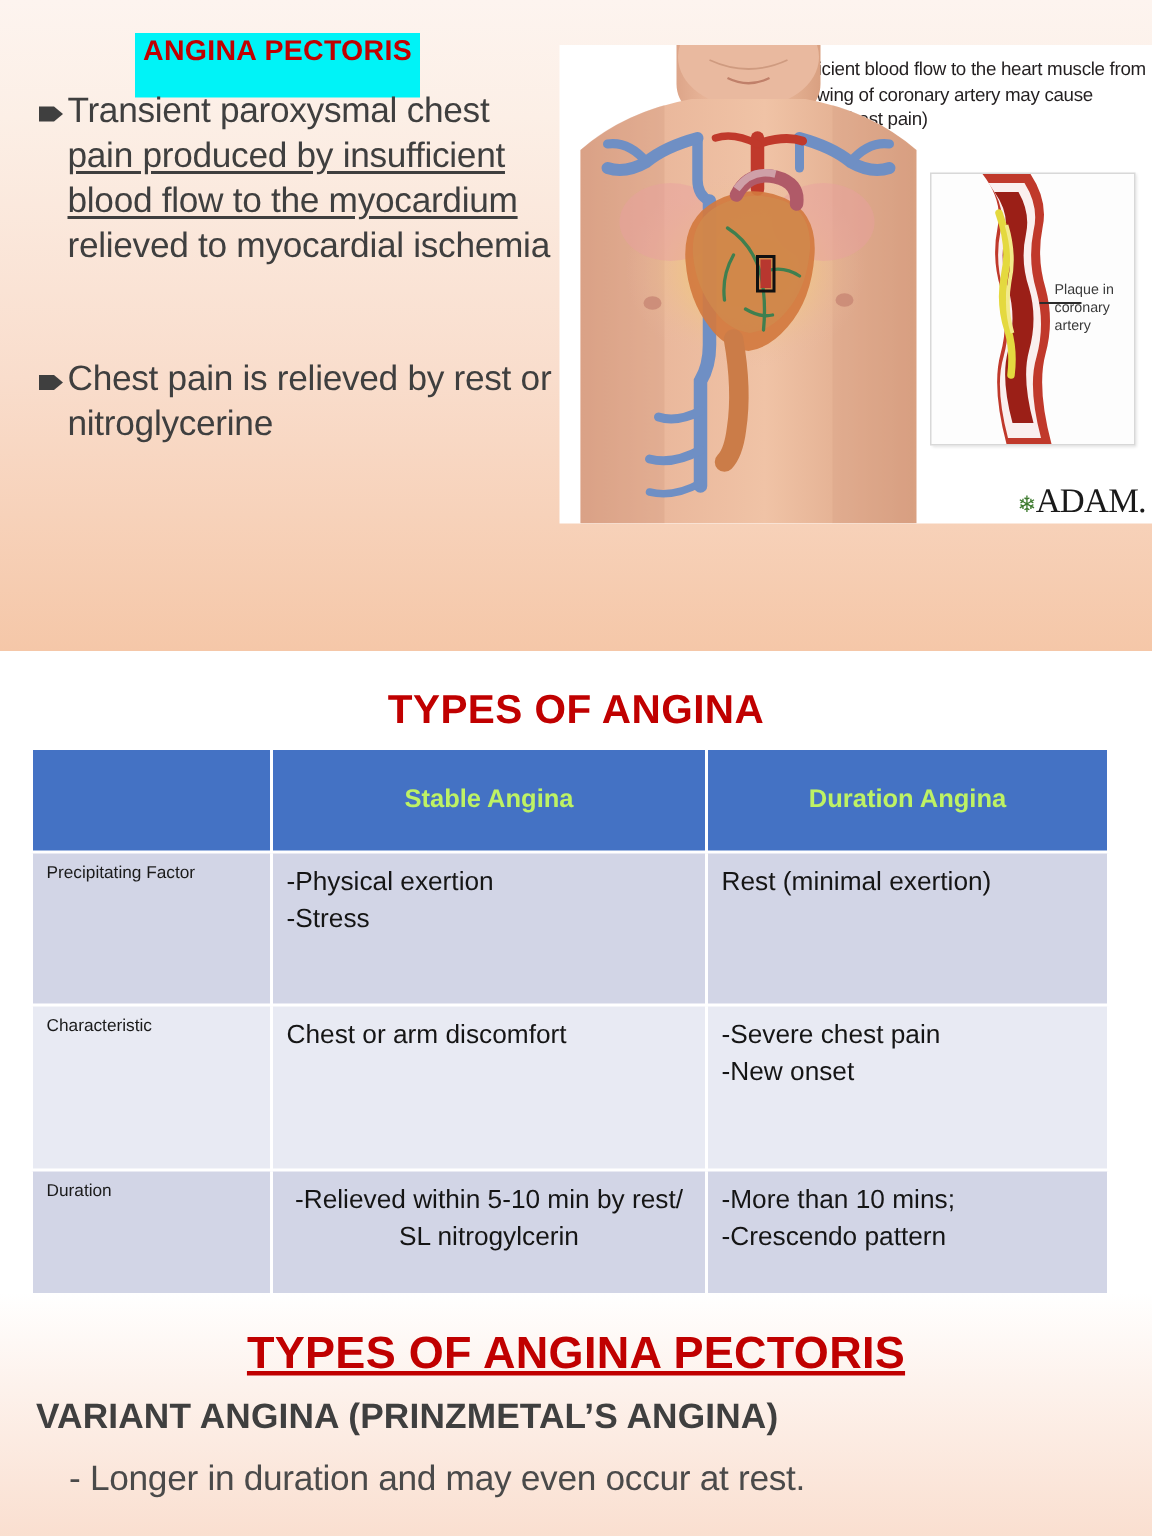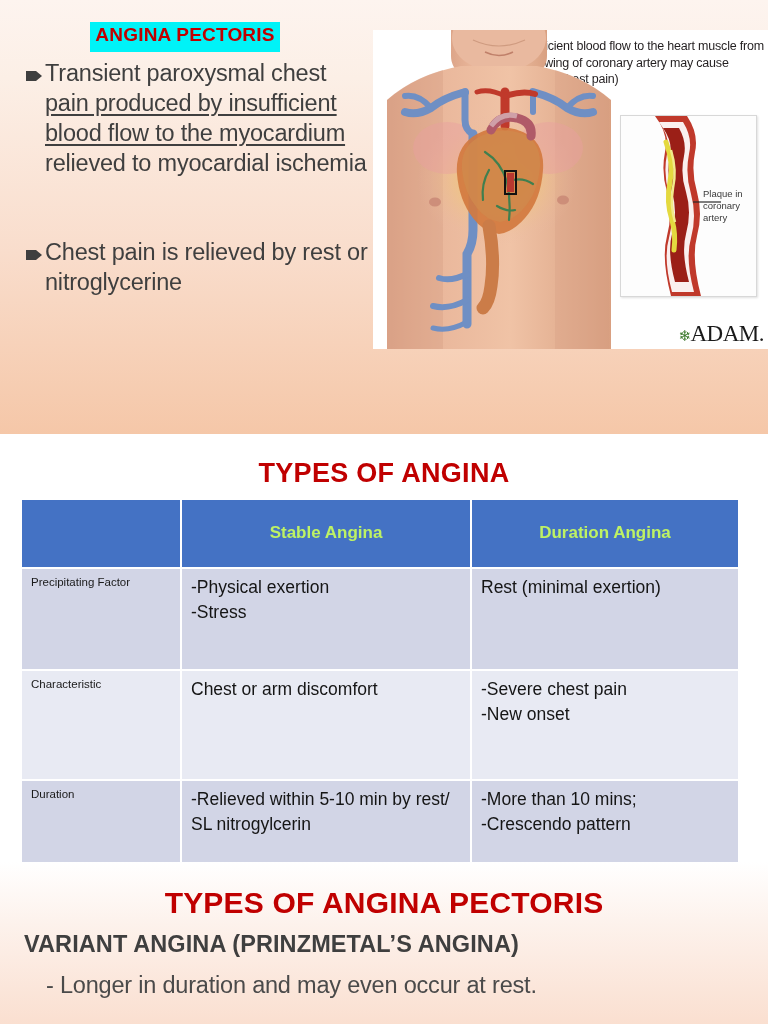--- a/index.html
+++ b/index.html
@@ -32,21 +32,21 @@
     text-align: center;
   }
   .angina-title {
     display: inline-block;
     background: #00f3f7;
     color: #c00000;
     font-family: "Liberation Sans", sans-serif;
     font-weight: bold;
     font-size: 19px;
     letter-spacing: .2px;
-    padding: 2px 5px 6px 5px;
+    padding: 2px 5px 19px 5px;
     line-height: 1.15;
   }
 
   .bullets {
     position: absolute;
     left: 26px;
     top: 58px;
     width: 348px;
   }
   .bullet-row {
@@ -212,20 +212,21 @@
   .bot-title {
     position: absolute;
     left: 0; top: 24px;
     width: 768px;
     text-align: center;
     font-family: "Liberation Sans", sans-serif;
     font-weight: bold;
     font-size: 30px;
     color: #c00000;
     letter-spacing: .2px;
+    text-decoration: underline;
   }
   .bot-sub {
     position: absolute;
     left: 24px; top: 69px;
     font-family: "Liberation Sans", sans-serif;
     font-weight: bold;
     font-size: 23.5px;
     color: #3f3f3f;
     letter-spacing: .1px;
   }
@@ -381,21 +382,21 @@
         <td class="cell h1" style="white-space: pre-line;">Rest (minimal exertion)</td>
       </tr>
       <tr class="row-b">
         <td class="rowhead h2">Characteristic</td>
         <td class="cell h2" style="white-space: pre-line;">Chest or arm discomfort</td>
         <td class="cell h2" style="white-space: pre-line;">-Severe chest pain
 -New onset</td>
       </tr>
       <tr class="row-a r3">
         <td class="rowhead h3">Duration</td>
-        <td class="cell h3" style="white-space: pre-line;">-Relieved within 5-10 min by rest/ SL nitrogylcerin</td>
+        <td class="cell h3" style="white-space: pre-line; text-align: center;">-Relieved within 5-10 min by rest/ SL nitrogylcerin</td>
         <td class="cell h3" style="white-space: pre-line;">-More than 10 mins;
 -Crescendo pattern</td>
       </tr>
     </tbody>
   </table>
 
 </div>
 
 <div class="slide-bot">
   <div class="bot-title">TYPES OF ANGINA PECTORIS</div>

